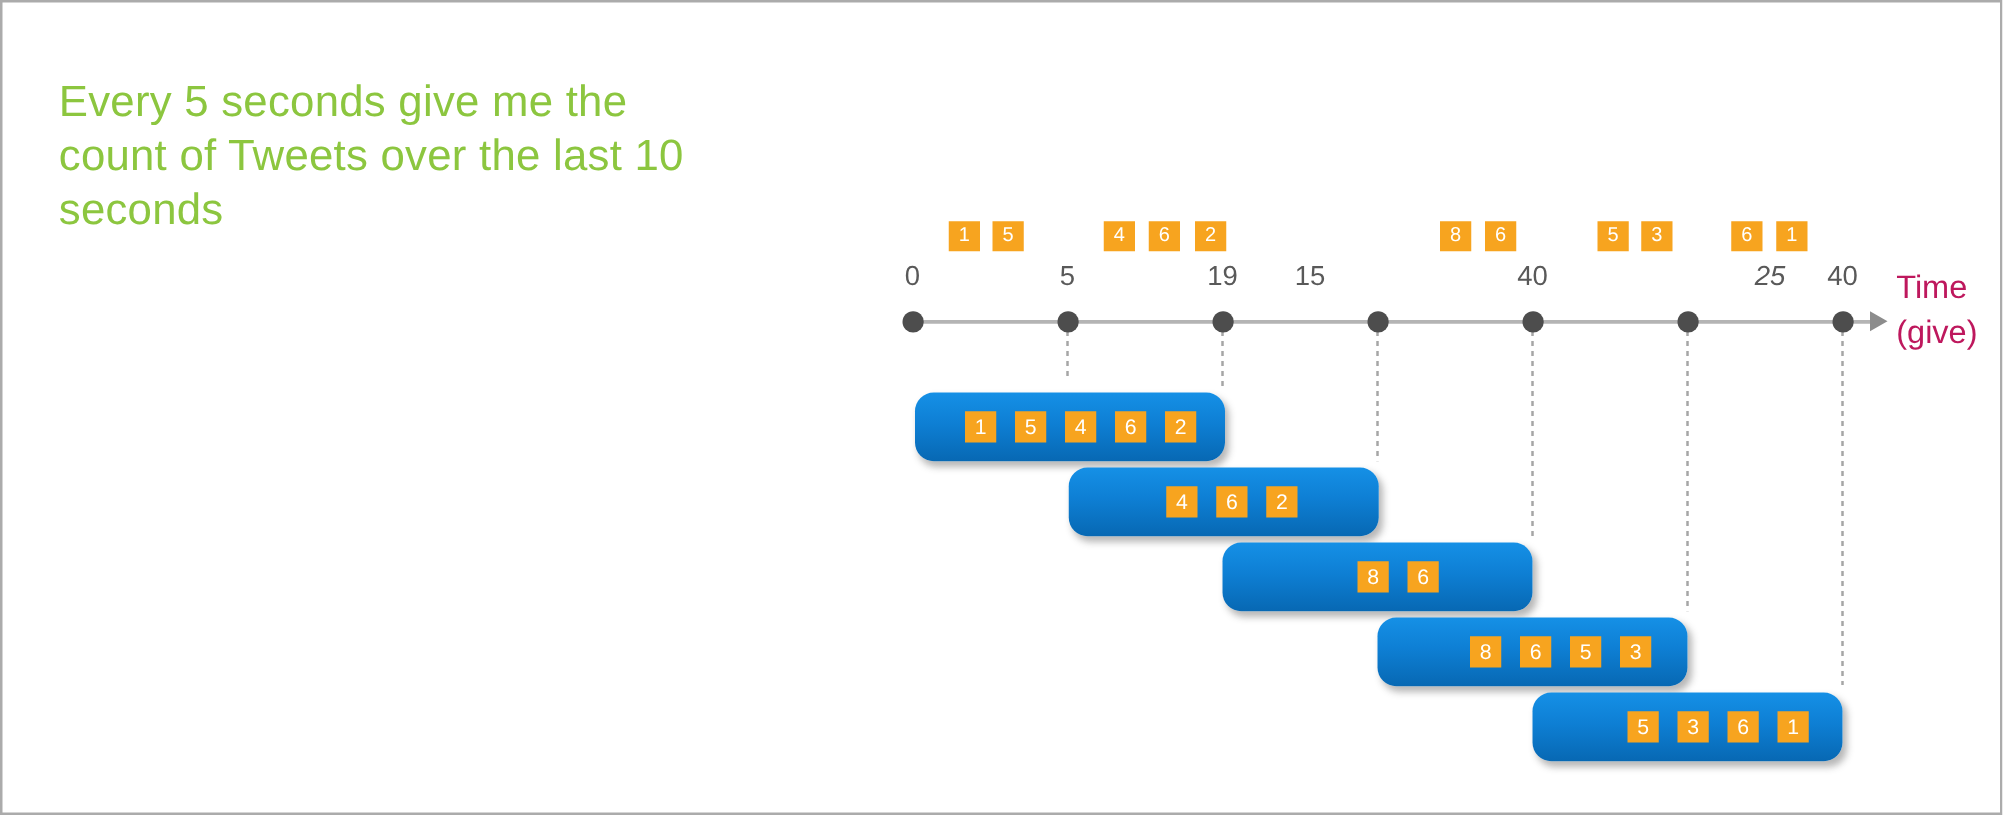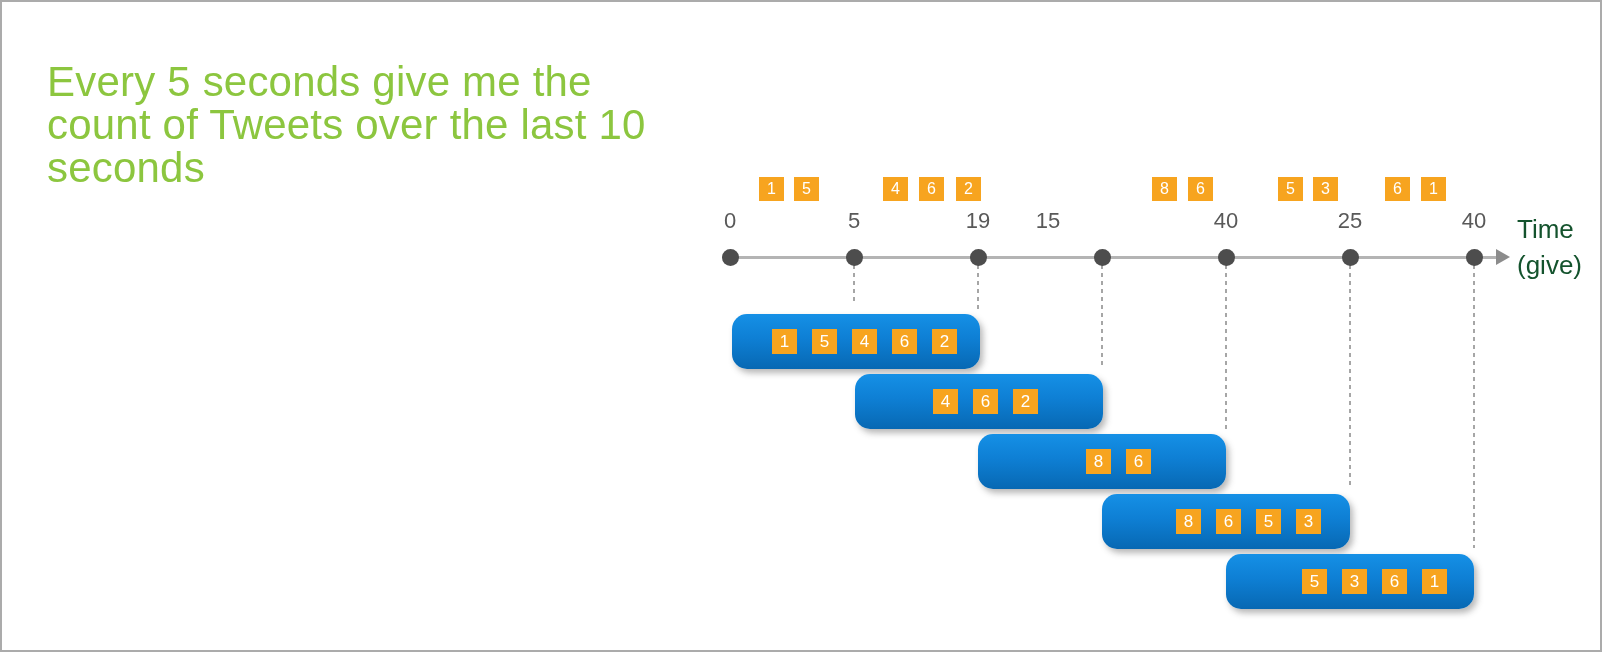--- a/index.html
+++ b/index.html
@@ -3,21 +3,21 @@
 <meta charset="utf-8">
 <style>
   html,body{margin:0;padding:0;background:#fff;}
   #stage{
     position:relative;width:1602px;height:652px;background:#ffffff;
     font-family:"Liberation Sans",sans-serif;overflow:hidden;box-sizing:border-box;
     border:2px solid #ababab;
   }
   .headline{
     position:absolute;left:45px;top:58px;width:620px;
-    font-size:42px;line-height:43px;font-weight:400;letter-spacing:0.2px;
+    font-size:35px;line-height:43px;font-weight:400;letter-spacing:0.2px;
     color:var(--green-text);white-space:pre-line;
   }
   .banner{
     position:absolute;left:731px;top:41px;width:751px;height:51px;
     background:var(--green-fill);border:2px solid var(--green-border);box-sizing:border-box;
     display:flex;align-items:center;justify-content:center;
     color:#ffffff;font-size:25px;font-weight:300;letter-spacing:0.3px;
   }
   .axis-line{position:absolute;top:254px;height:3px;background:var(--axis-gray);}
   .axis-arrow{
@@ -37,21 +37,21 @@
     position:absolute;width:2px;top:263px;
     background:repeating-linear-gradient(to bottom,#a6a6a6 0 4px,transparent 4px 8px);
   }
   .event-chip{
     position:absolute;top:175px;width:25px;height:24px;line-height:24px;
     background:var(--orange);color:#fff;text-align:center;
     font-size:16px;font-weight:500;
   }
   .time-label{
     position:absolute;left:1515px;top:209px;
-    font-size:26px;line-height:36px;color:#14532d;font-weight:300;
+    font-size:26px;line-height:36px;color:#be185d;font-weight:300;
   }
   .hop-window{
     position:absolute;height:55px;border-radius:15px;
     background:linear-gradient(180deg,#1590e6 0%,#0e7fd4 45%,#0768b3 100%);
     box-shadow:3px 4px 6px rgba(50,50,50,0.35);
     display:flex;align-items:center;
   }
   .win-chip{
     width:25px;height:25px;line-height:25px;margin-right:15px;
     background:var(--orange);color:#fff;text-align:center;
@@ -80,21 +80,21 @@
       <div class="tick-dot" style="left: 968px;"></div>
       <div class="tick-label" style="left: 946px;">19</div>
       <div class="dash" style="left: 1099px; height: 104px;"></div>
       <div class="tick-dot" style="left: 1092px;"></div>
       <div class="tick-label" style="left: 1016px;">15</div>
       <div class="dash" style="left: 1223px; height: 164px;"></div>
       <div class="tick-dot" style="left: 1216px;"></div>
       <div class="tick-label" style="left: 1194px;">40</div>
       <div class="dash" style="left: 1347px; height: 224px;"></div>
       <div class="tick-dot" style="left: 1340px;"></div>
-      <div class="tick-label" style="left: 1318px;">25</div>
+      <div class="tick-label" style="left: 1384px; font-style: italic;">25</div>
       <div class="dash" style="left: 1471px; height: 283px;"></div>
       <div class="tick-dot" style="left: 1464px;"></div>
       <div class="tick-label" style="left: 1442px;">40</div>
       <div class="event-chip" style="left: 757px;">1</div>
       <div class="event-chip" style="left: 792px;">5</div>
       <div class="event-chip" style="left: 881px;">4</div>
       <div class="event-chip" style="left: 917px;">6</div>
       <div class="event-chip" style="left: 954px;">2</div>
       <div class="event-chip" style="left: 1150px;">8</div>
       <div class="event-chip" style="left: 1186px;">6</div>

